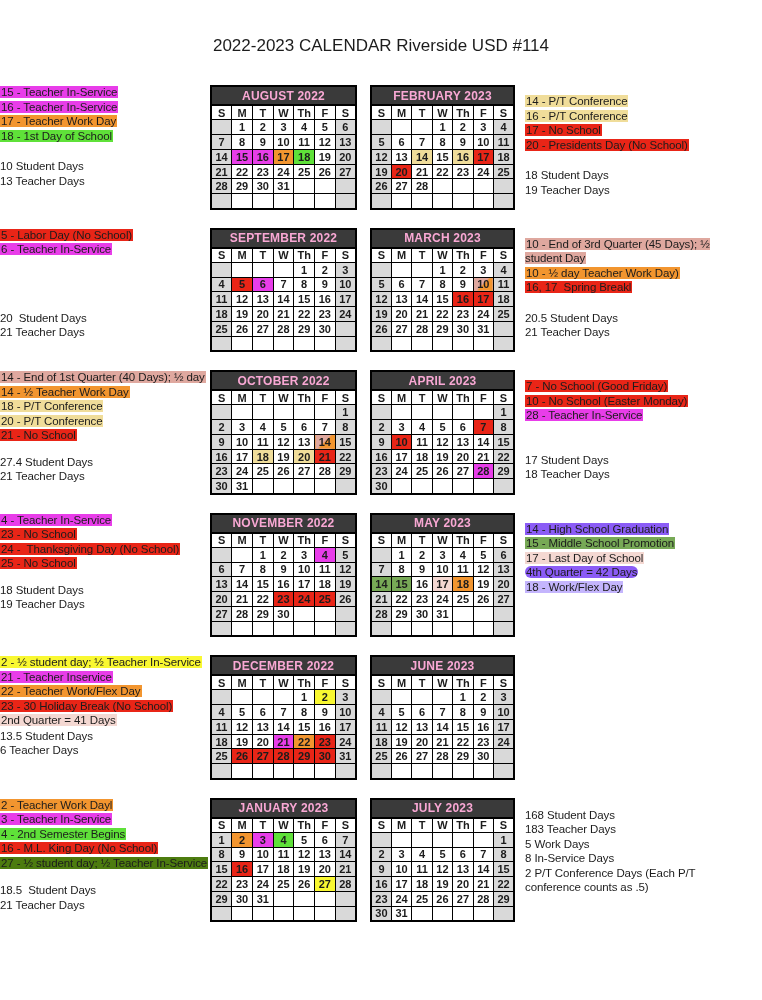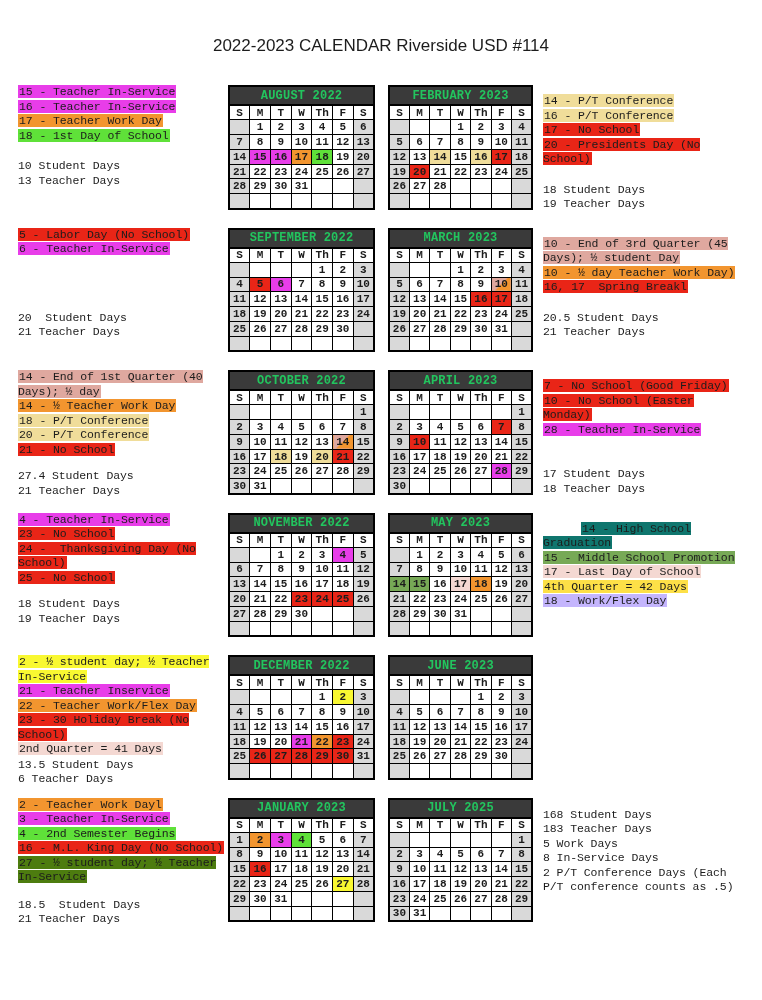--- a/index.html
+++ b/index.html
@@ -8,34 +8,32 @@
     width:762px; height:1000px; position:relative; overflow:hidden;
     font-family:"Liberation Sans", sans-serif; color:#1c1c1c;
   }
   .title {
     margin-top:36px; text-align:center; font-weight:normal; font-size:17px;
   }
   #cal-grid {
     display:grid;
     grid-template-columns:210px 147px 13px 145px 1fr;
     grid-auto-rows:142.5px;
-    padding-left:18px;
     margin-top:29px;
-    font-family:Liberation Mono, monospace;
   }
   
   .notes { font-size:11.5px; line-height:14.5px; letter-spacing:-0.1px; }
   .notes.right { padding-left:10px; padding-right:22px; padding-top:9px; }
   .note-line .hl { padding:0 1px; }
   .stats { margin-top:16px; }
   
   .calwrap { width:100%; }
   table.cal { border-collapse:collapse; width:100%; table-layout:fixed; border:2px solid #000; }
   table.cal th.mon {
-    background:#3a3a3a; color:#22c55e; font-size:12px; font-weight:bold;
+    background:#3a3a3a; color:#f9a8d4; font-size:12px; font-weight:bold;
     height:19px; border:2px solid #000; letter-spacing:0.2px; text-align:center;
   }
   table.cal td {
     border:1.5px solid #000; height:14.8px; text-align:center;
     font-size:11px; font-weight:bold; padding:0; overflow:hidden;
   }
   table.cal td.we { background:#d9d9d9; }
 </style>
 </head>
 <body>
@@ -684,24 +682,24 @@
             <td></td>
             <td></td>
             <td></td>
             <td></td>
             <td class="we"></td>
           </tr>
         </tbody>
       </table>
     </div>
     <div class="notes right">
-      <div class="note-line"><span class="hl" style="background: #0f766e; margin-left: 38px;">14 - High School Graduation</span></div>
+      <div class="note-line"><span class="hl" style="background: #8b5cf6;">14 - High School Graduation</span></div>
       <div class="note-line"><span class="hl" style="background: rgb(119, 169, 86);">15 - Middle School Promotion</span></div>
       <div class="note-line"><span class="hl" style="background: rgb(244, 216, 210);">17 - Last Day of School</span></div>
-      <div class="note-line"><span class="hl" style="background: #fde047;">4th Quarter = 42 Days</span></div>
+      <div class="note-line"><span class="hl" style="background: #8b5cf6; border-radius: 6px;">4th Quarter = 42 Days</span></div>
       <div class="note-line"><span class="hl" style="background: #c4b5fd;">18 - Work/Flex Day</span></div>
     </div>
     <div class="notes left">
       <div class="note-line"><span class="hl" style="background: rgb(249, 248, 49);">2 - ½ student day; ½ Teacher In-Service</span></div>
       <div class="note-line"><span class="hl" style="background: rgb(232, 61, 233);">21 - Teacher Inservice</span></div>
       <div class="note-line"><span class="hl" style="background: rgb(242, 149, 47);">22 - Teacher Work/Flex Day</span></div>
       <div class="note-line"><span class="hl" style="background: rgb(233, 37, 23);">23 - 30 Holiday Break (No School)</span></div>
       <div class="note-line"><span class="hl" style="background: rgb(244, 216, 210);">2nd Quarter = 41 Days</span></div>
       <div class="stats" style="margin-top: 1px;">
         <div class="stat-line">13.5 Student Days</div>
@@ -935,21 +933,21 @@
             <td class="we"></td>
           </tr>
         </tbody>
       </table>
     </div>
     <div class="spacer"></div>
     <div class="calwrap">
       <table class="cal">
         <tbody>
           <tr>
-            <th colspan="7" class="mon">JULY 2025</th>
+            <th colspan="7" class="mon">JULY 2023</th>
           </tr>
           <tr>
             <td>S</td>
             <td>M</td>
             <td>T</td>
             <td>W</td>
             <td>Th</td>
             <td>F</td>
             <td>S</td>
           </tr>

